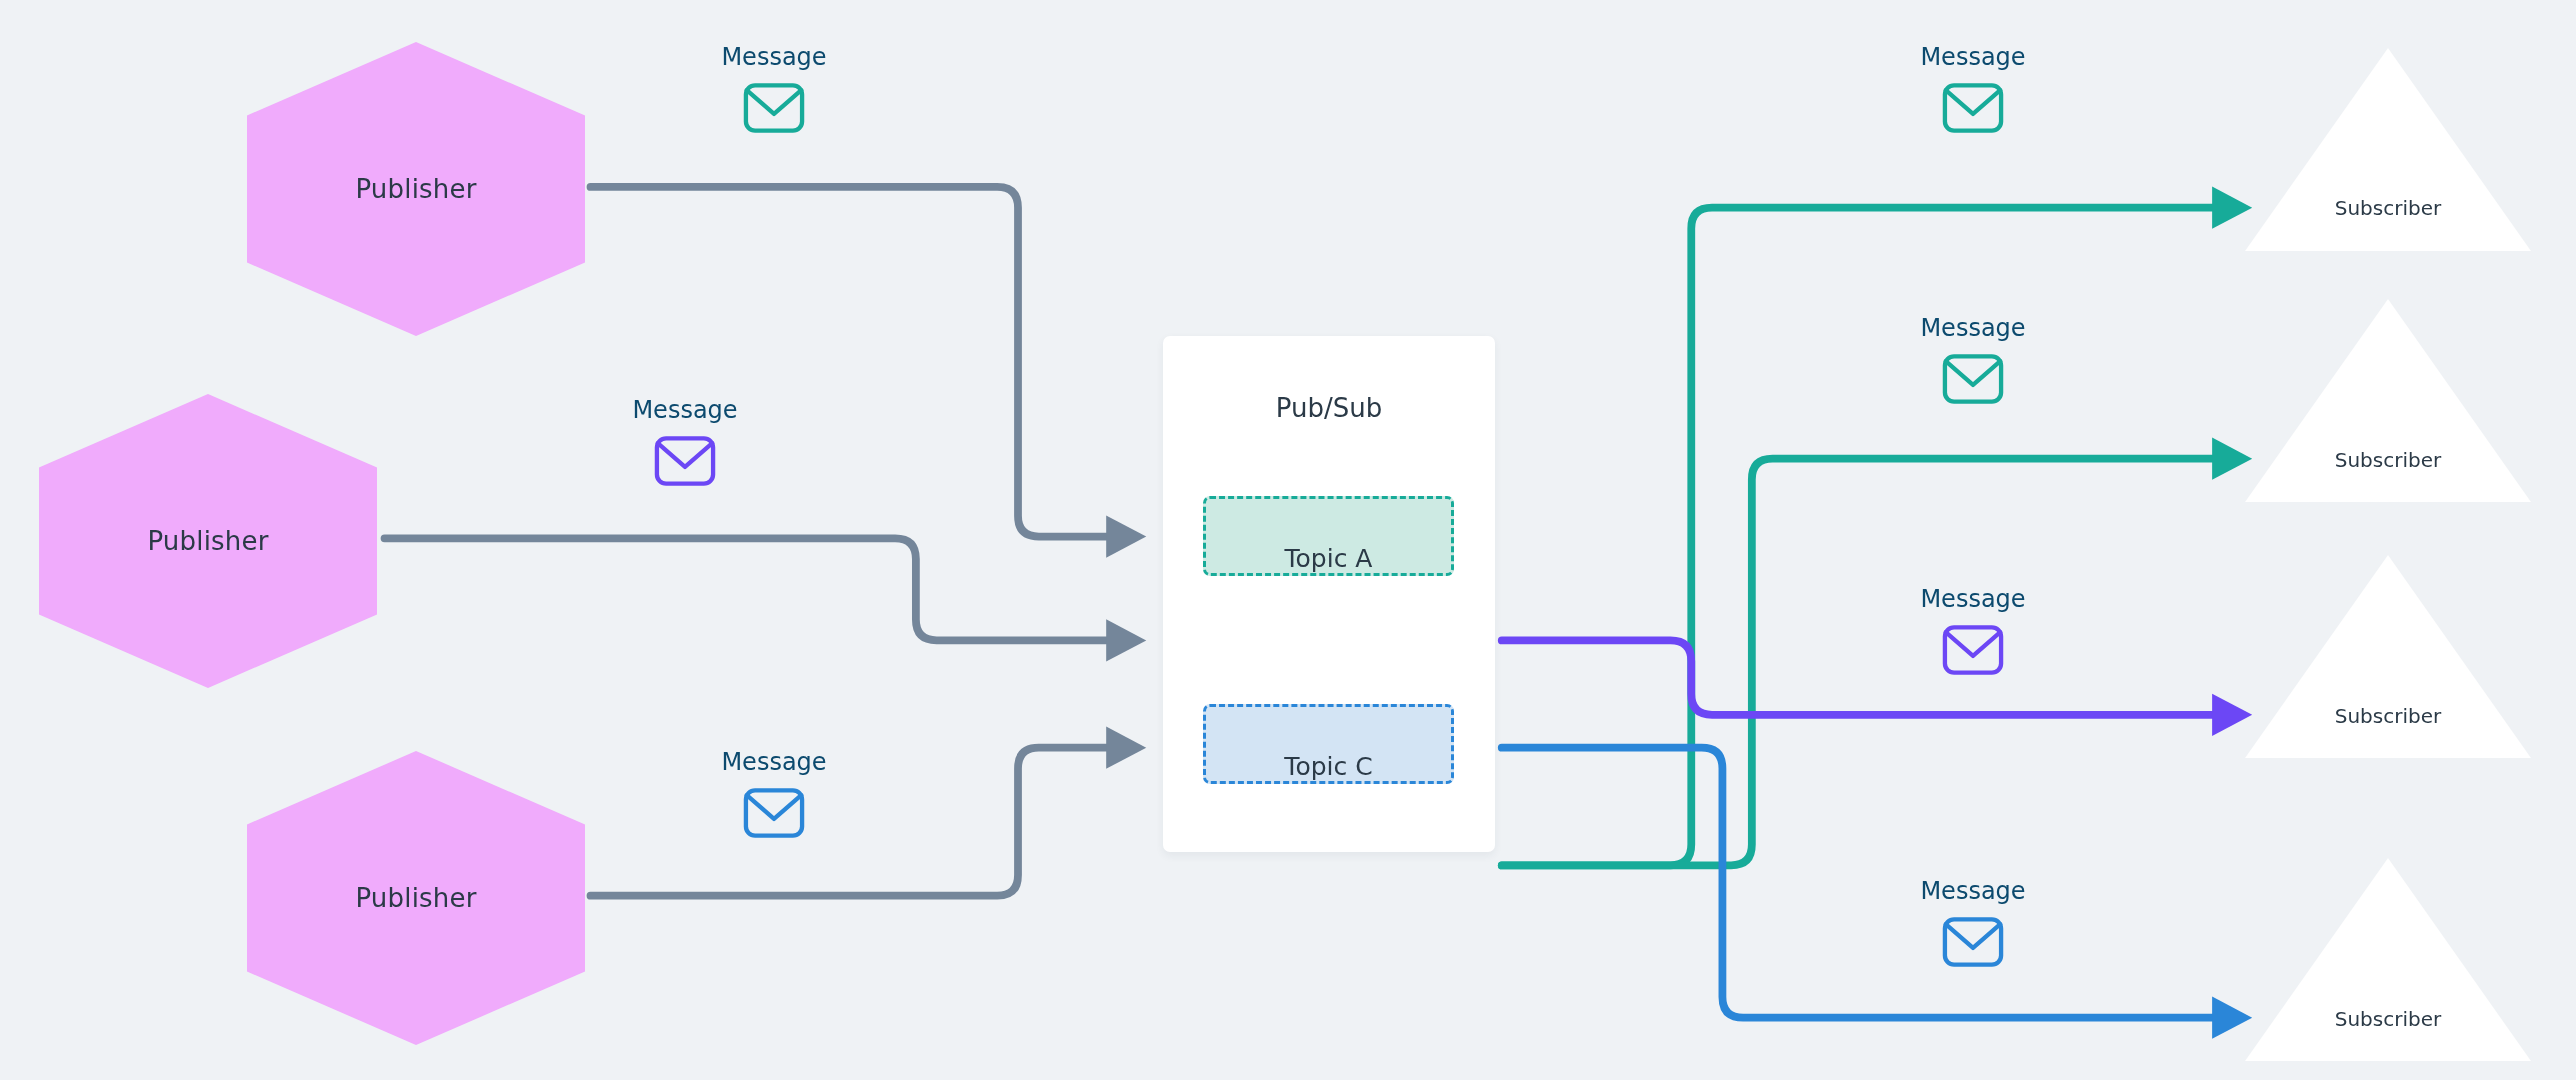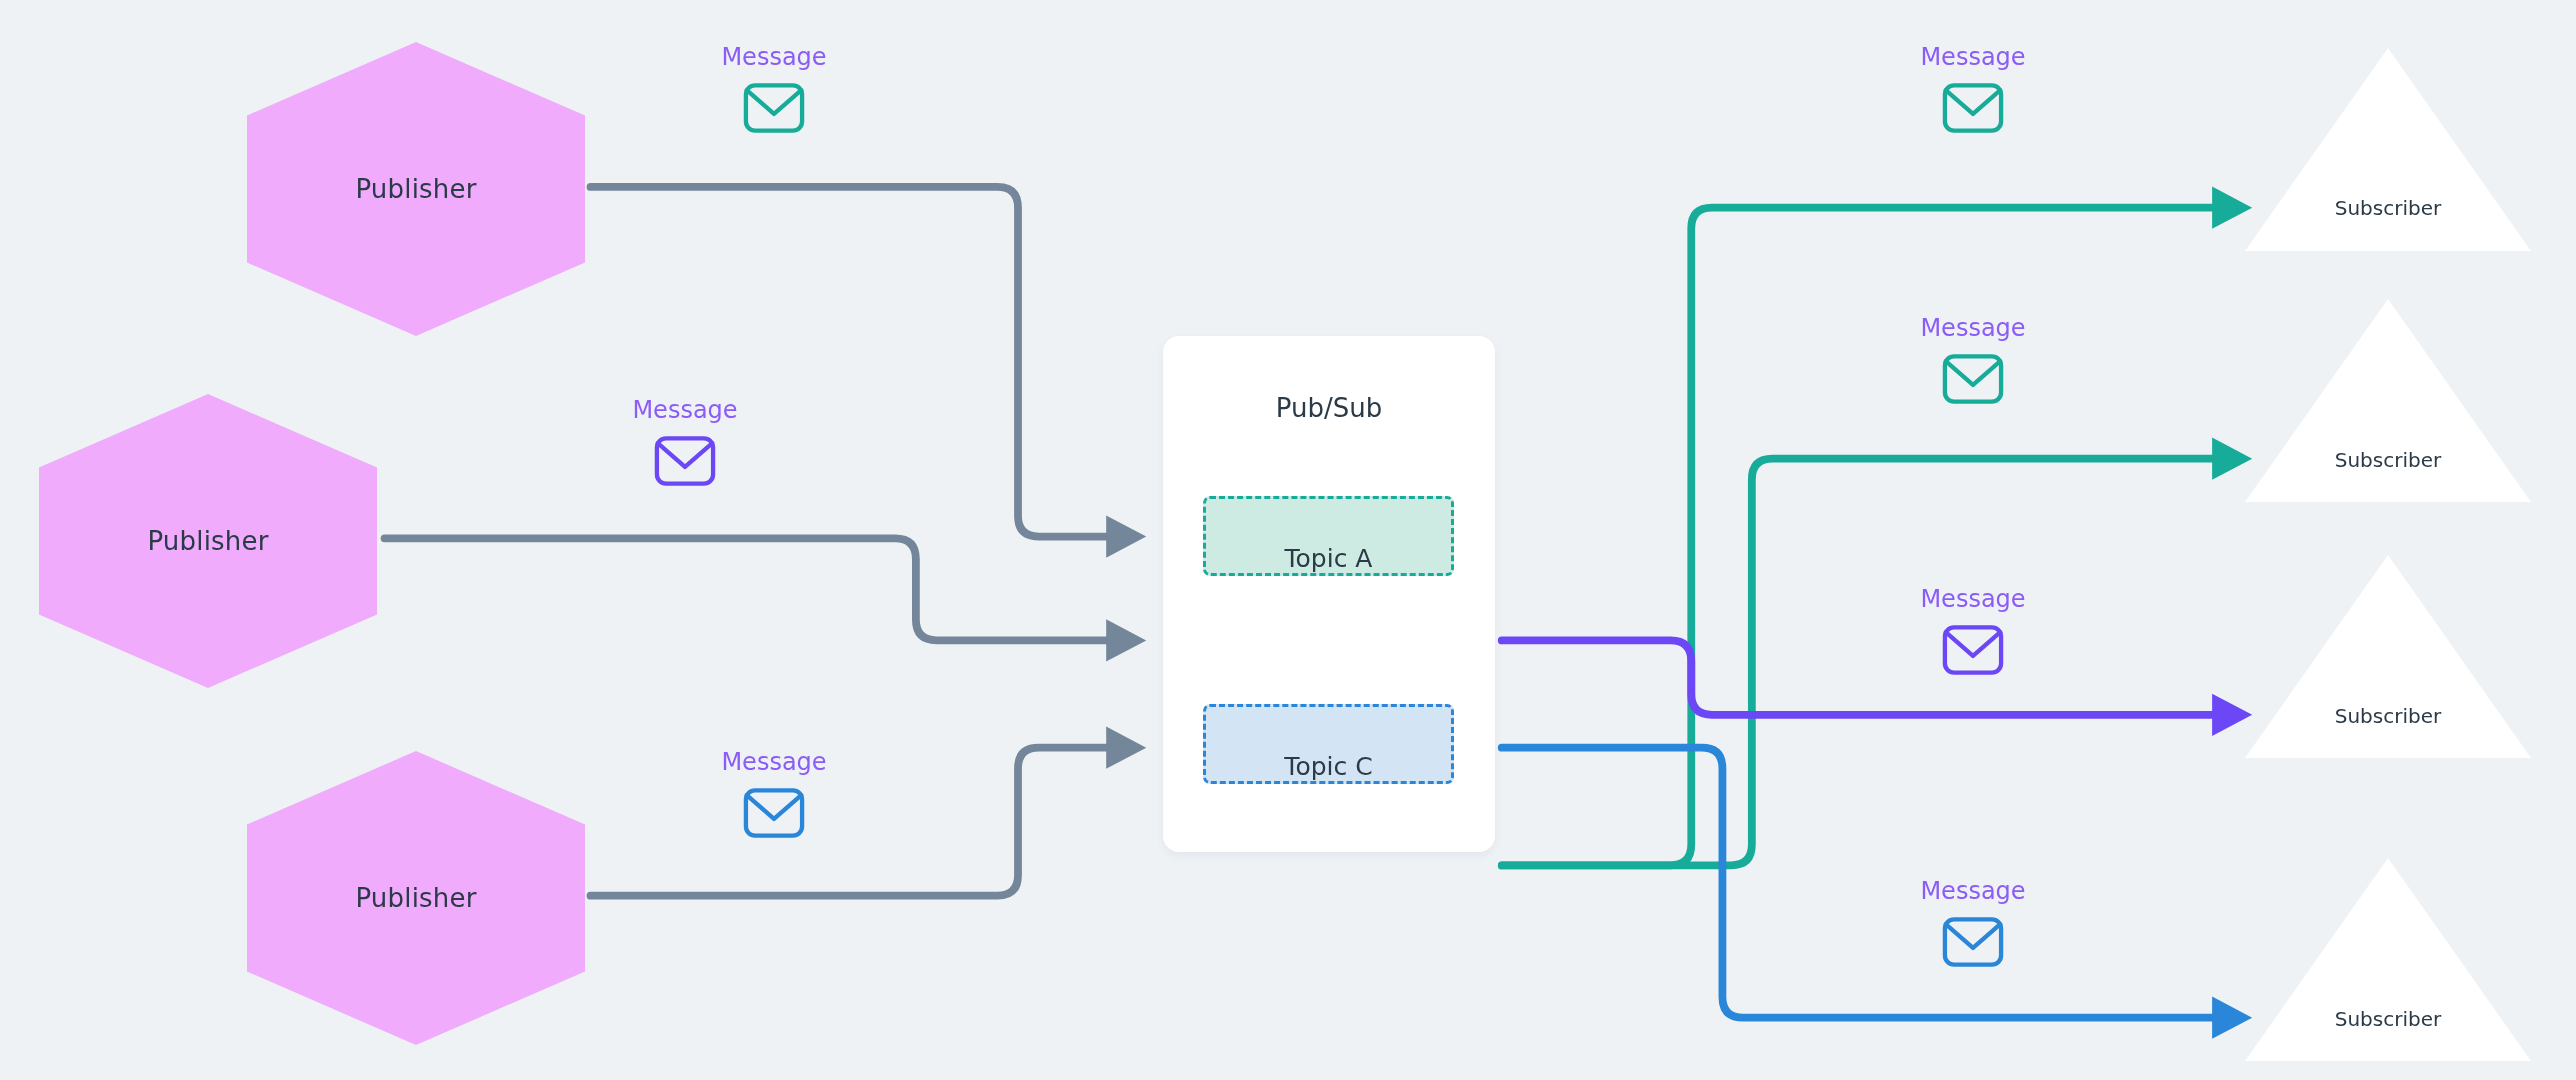--- a/index.html
+++ b/index.html
@@ -50,21 +50,21 @@
     left: 0; right: 0;
     text-align: center;
     color: #2b3a47;
     font-size: 20px;
     white-space: nowrap;
     z-index: 3;
   }
   .pubsub-box {
     position: absolute;
     background: #ffffff;
-    border-radius: 16px;
+    border-radius: 7px;
     box-shadow: 0 3.5px 8.7px rgba(30,50,70,0.06);
   }
   .pubsub-title {
     position: absolute;
     left: 0; right: 0;
     text-align: center;
     color: #2b3a47;
     font-size: 26px;
   }
   .topic {
@@ -82,21 +82,21 @@
     font-size: 25px;
     white-space: nowrap;
   }
   .msg {
     position: absolute;
     display: flex;
     flex-direction: column;
     align-items: center;
   }
   .msg-label {
-    color: #8b5cf6;
+    color: #0c4a6e;
     font-size: 24px;
     margin-bottom: 10.4px;
     white-space: nowrap;
   }
   .msg-icon { display: block; }
 </style>
 </head>
 <body>
 
 <div id="canvas">

